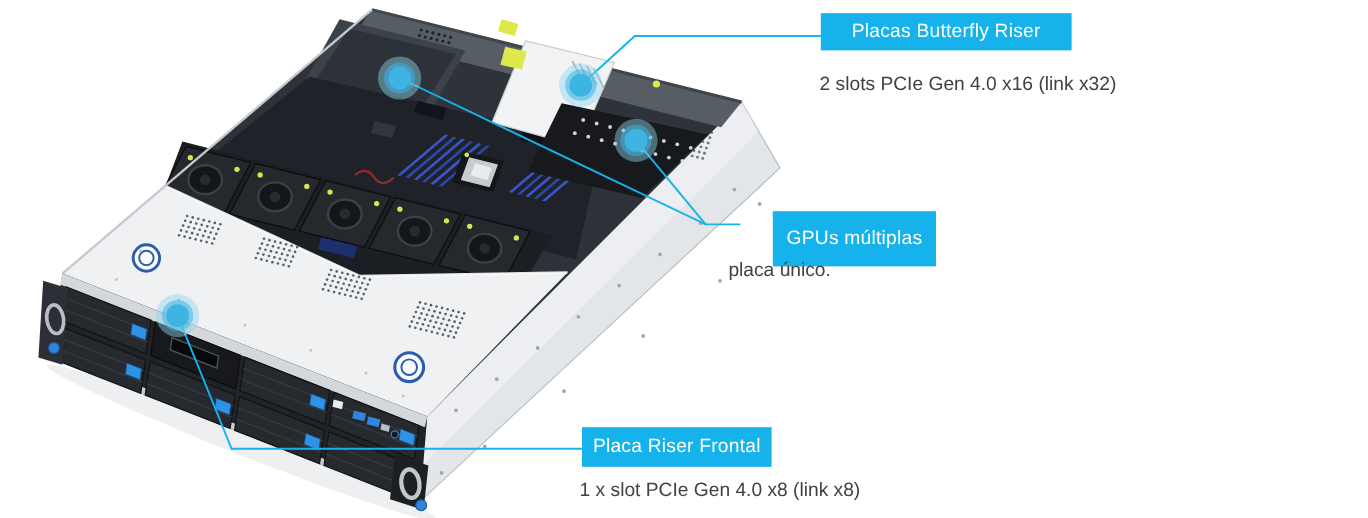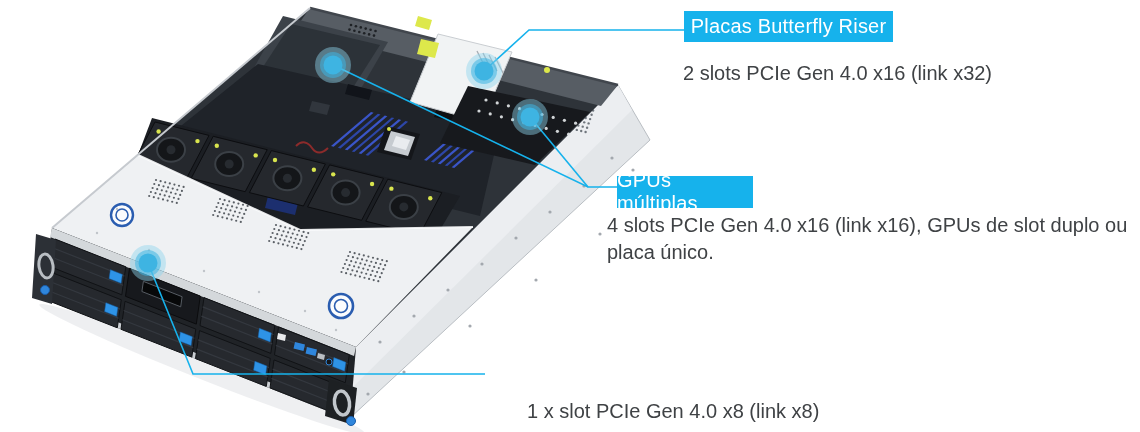--- a/index.html
+++ b/index.html
@@ -12,29 +12,29 @@
   html,body{margin:0;padding:0;background:#ffffff;}
   body{font-family:"Liberation Sans", sans-serif;}
   .stage{position:relative;width:1140px;height:432px;background:#ffffff;overflow:hidden;}
   svg#art{position:absolute;left:0;top:0;}
   .leader{fill:none;stroke:var(--accent);stroke-width:1.6px;}
   .halo{fill:var(--halo);opacity:.45;}
   .dotm{fill:var(--dot);opacity:.55;}
   .dotc{fill:var(--dot);}
   .callout-label{
     position:absolute;display:flex;align-items:center;justify-content:center;
-    background:var(--accent);color:var(--labeltext);font-size:20px;letter-spacing:.2px;
+    background:var(--accent);color:var(--labeltext);font-size:16px;letter-spacing:.2px;
   }
   #label-butterfly{left:684px;top:11px;width:209px;height:31px;}
-  #label-gpus{left:617px;top:176px;width:136px;height:32px;}
+  #label-gpus{left:644px;top:176px;width:136px;height:46px;}
   #label-front{left:485px;top:356px;width:158px;height:33px;}
-  .desc{position:absolute;color:var(--text);font-size:20px;line-height:1.25;white-space:nowrap;}
+  .desc{position:absolute;color:var(--text);font-size:16px;line-height:1.25;white-space:nowrap;}
   #desc-butterfly{left:683px;top:61px;}
   #desc-gpus{left:607px;top:212px;line-height:27px;}
-  #desc-front{left:483px;top:399px;margin-left:44px;}
+  #desc-front{left:483px;top:399px;}
 </style>
 </head>
 <body>
 
 <div class="stage">
 
   <svg id="art" width="1140" height="432" viewBox="0 0 1140 432">
 
     <ellipse cx="202" cy="369" rx="175" ry="10" transform="rotate(21.6 202 369)" fill="#e2e5e8" opacity="0.6"></ellipse>
 
@@ -526,18 +526,18 @@
         <circle class="dotm" cx="148" cy="263" r="13"></circle>
         <circle class="dotc" cx="148" cy="263" r="9.5"></circle>
     </g>
   </svg>
 
   <div class="callout-label" id="label-butterfly">Placas Butterfly Riser</div>
   <div class="desc" id="desc-butterfly">2 slots PCIe Gen 4.0 x16 (link x32)</div>
 
   <div class="callout-label" id="label-gpus">GPUs múltiplas</div>
   <div class="desc" id="desc-gpus">
-    <div>4 slots PCIe Gen 4.0 x16 (link x16), GPUs de slot duplo ou</div>
     <div>placa único.</div>
   </div>
 
+  <div class="callout-label" id="label-front">Placa Riser Frontal</div>
   <div class="desc" id="desc-front">1 x slot PCIe Gen 4.0 x8 (link x8)</div>
 </div>
 
 </body></html>

